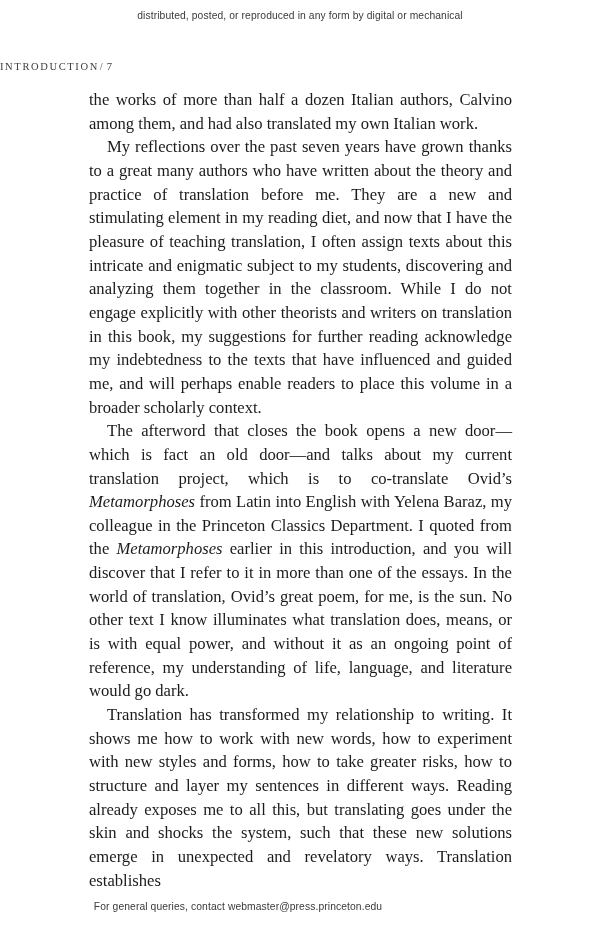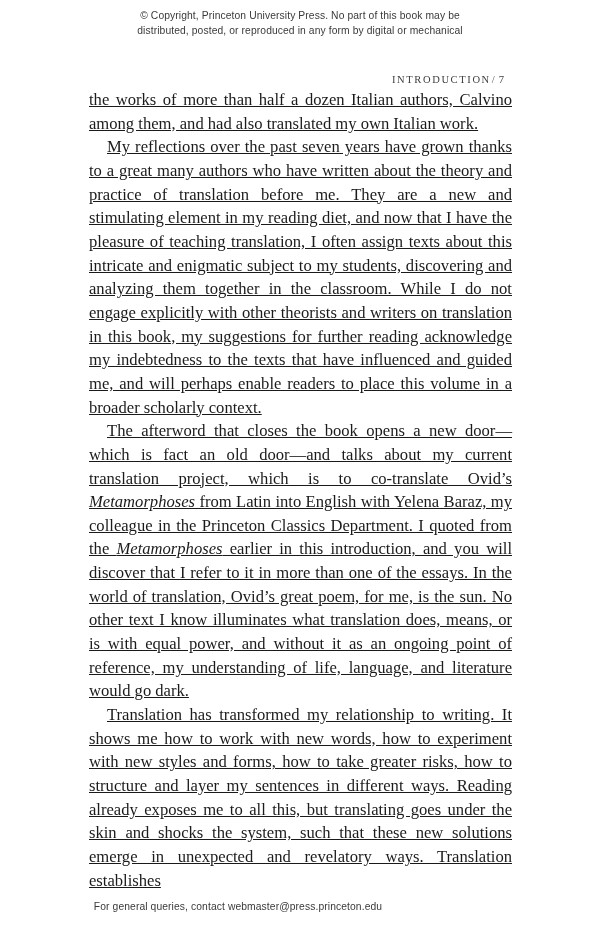--- a/index.html
+++ b/index.html
@@ -32,24 +32,24 @@
     letter-spacing: 0.01em;
   }
   .copyright-notice .cr-line {
     display: block;
     white-space: nowrap;
   }
 
   
   .running-head {
     position: absolute;
-    top: 74px;
+    top: 61px;
     left: 0;
     width: 504px;
-    text-align: right;
+    text-align: left;
     font-size: 10.5px;
     letter-spacing: 0.155em;
     color: #3d3d3d;
     font-family: "Liberation Serif", "DejaVu Serif", serif;
   }
   .running-head .rh-sep {
     letter-spacing: 0;
     padding: 0 1px;
     color: #55555a;
   }
@@ -57,21 +57,20 @@
     letter-spacing: 0;
     padding-left: 3px;
   }
 
   
   .text-block {
     position: absolute;
     top: 88px;
     left: 89px;
     width: 423px;
-    text-decoration: underline;
   }
 
   .body-par {
     margin: 0;
     font-size: 16.6px;
     line-height: 23.65px;
     text-align: justify;
     text-align-last: left;
     text-indent: 18px;
     color: #1b1b1b;
@@ -96,21 +95,20 @@
     font-family: "Liberation Sans", "DejaVu Sans", sans-serif;
     font-size: 10.3px;
     color: #3a3a3a;
     letter-spacing: 0.01em;
   }
 </style>
 </head>
 <body>
 
 <div class="copyright-notice">
-  <span class="cr-line">© Copyright, Princeton University Press. No part of this book may be</span>
   <span class="cr-line">distributed, posted, or reproduced in any form by digital or mechanical</span>
 </div>
 
 <div class="running-head">
   <span>INTRODUCTION</span><span class="rh-sep">/</span><span class="rh-folio">7</span>
 </div>
 
 <div class="text-block">
   <p class="body-par no-indent">the works of more than half a dozen Italian authors, Calvino among them, and had also translated my own Italian work.</p>
   <p class="body-par">My reflections over the past seven years have grown thanks to a great many authors who have written about the theory and practice of translation before me. They are a new and stimulating element in my reading diet, and now that I have the pleasure of teaching translation, I often assign texts about this intricate and enigmatic subject to my students, discovering and analyzing them together in the classroom. While I do not engage explicitly with other theorists and writers on translation in this book, my suggestions for further reading acknowledge my indebtedness to the texts that have influenced and guided me, and will perhaps enable readers to place this volume in a broader scholarly context.</p>

